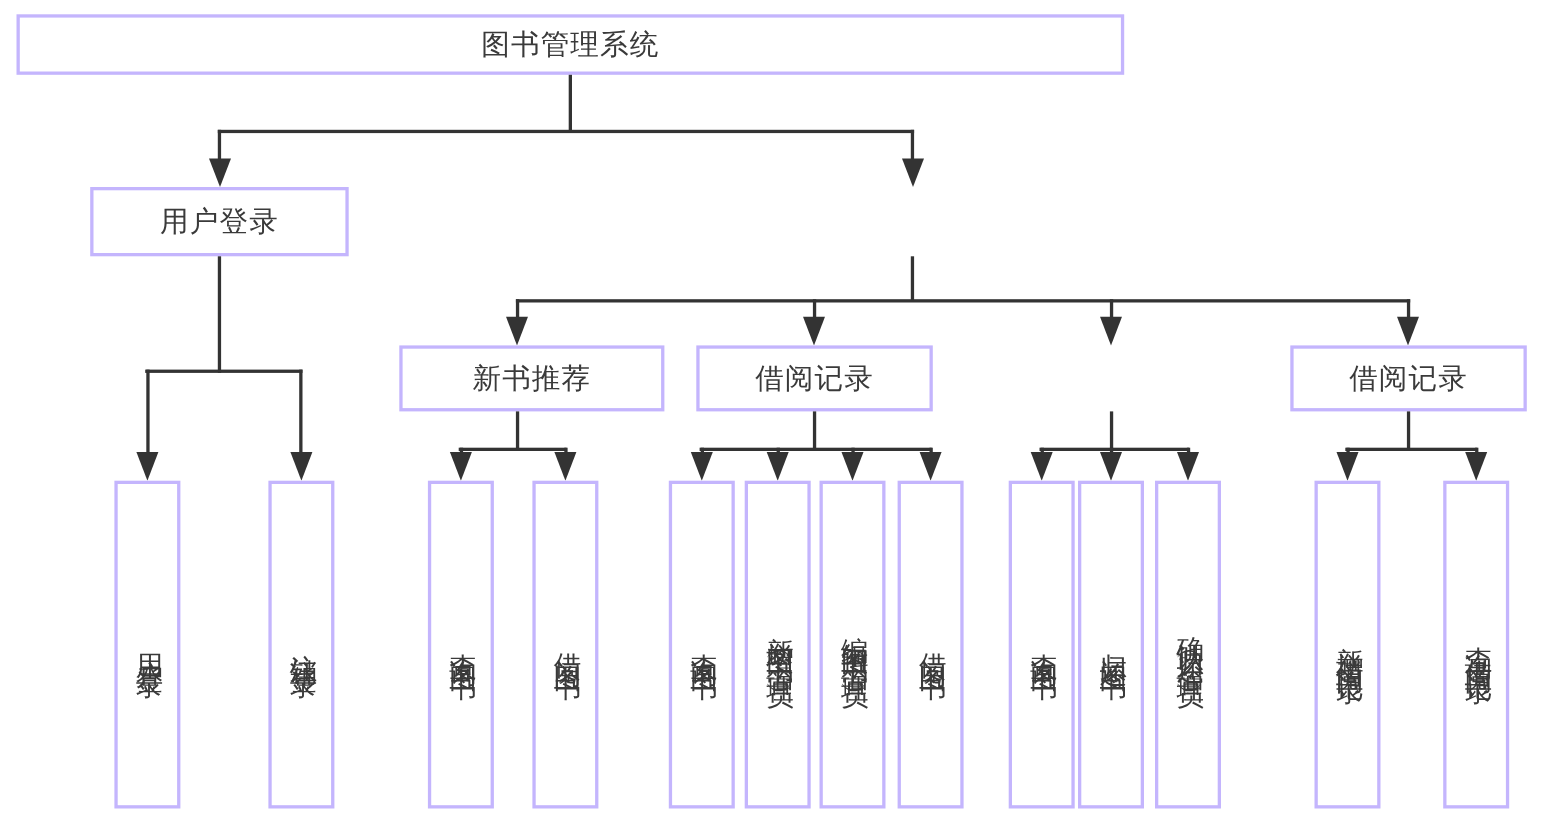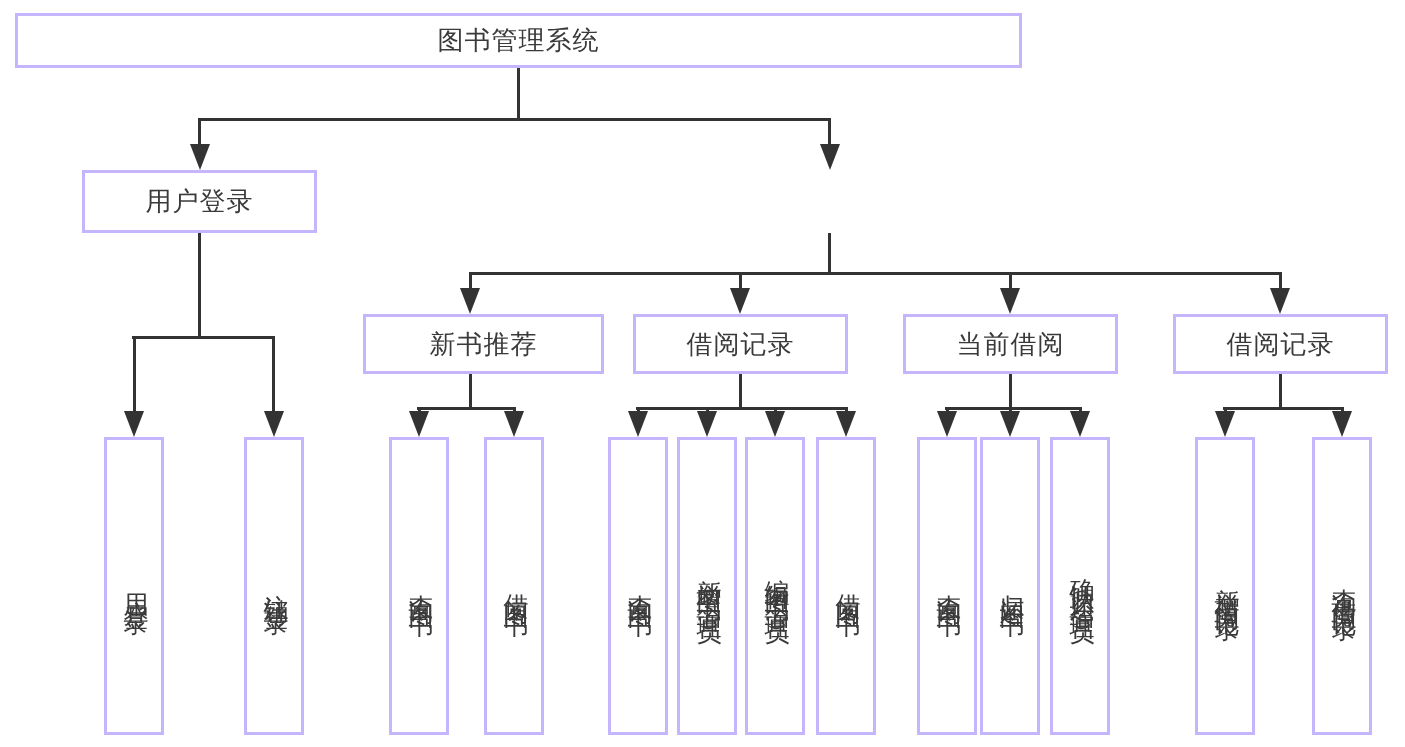--- a/index.html
+++ b/index.html
@@ -91,23 +91,20 @@
   <div class="arrow" style="left:1000px; top:288px;"></div>
   <div class="vl" style="left:1279px; top:272px; height:18px;"></div>
   <div class="arrow" style="left:1270px; top:288px;"></div>
 
   <div class="box" style="left:363px; top:314px; width:241px; height:60px;">
     <span class="hlabel">新书推荐</span>
   </div>
   <div class="box" style="left:633px; top:314px; width:215px; height:60px;">
     <span class="hlabel">借阅记录</span>
   </div>
-  <div class="box" style="left:903px; top:314px; width:215px; height:60px;">
-    <span class="hlabel">当前借阅</span>
-  </div>
   <div class="box" style="left:1173px; top:314px; width:215px; height:60px;">
     <span class="hlabel">借阅记录</span>
   </div>
 
   <div class="vl" style="left:469px; top:374px; height:36px;"></div>
   <div class="hl" style="left:417px; top:407px; width:98px;"></div>
   <div class="vl" style="left:418px; top:407px; height:8px;"></div>
   <div class="arrow" style="left:409px; top:411px;"></div>
   <div class="vl" style="left:513px; top:407px; height:8px;"></div>
   <div class="arrow" style="left:504px; top:411px;"></div>

